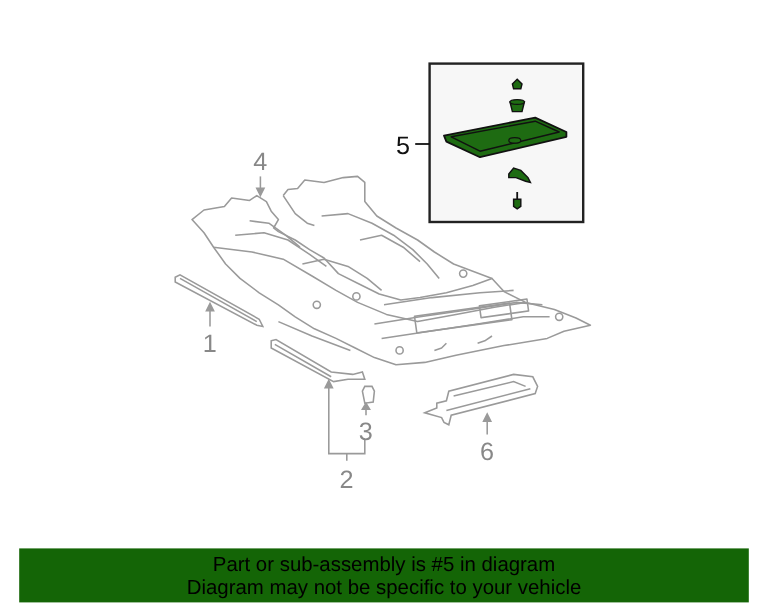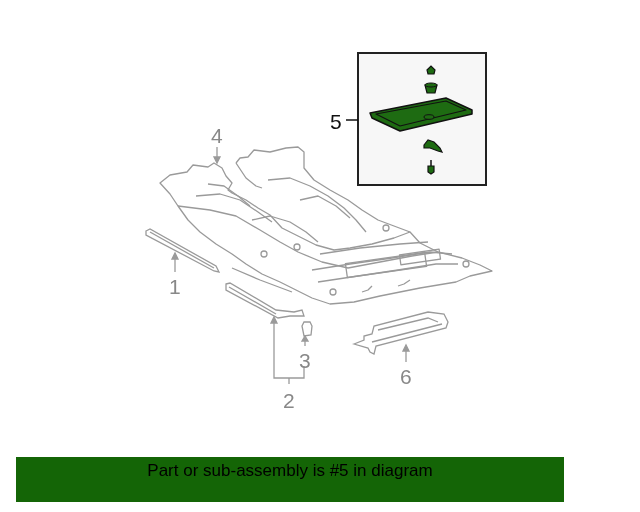--- a/index.html
+++ b/index.html
@@ -1,21 +1,21 @@
 <!DOCTYPE html>
 <html><head>
   <meta charset="utf-8">
   <style>
     html, body { margin: 0; padding: 0; background: #ffffff; }
     body { width: 640px; height: 512px; position: relative; overflow: hidden; font-family: "Liberation Sans", sans-serif; }
     #diagram { position: absolute; left: 0; top: 0; width: 640px; height: 512px; }
     .callout-label { position: absolute; font-family: "Liberation Sans", sans-serif; font-size: 21px; color: #888888; line-height: 1; }
     .callout-label.dark { color: #111111; }
     #banner {
-      position: absolute; left: 16px; top: 457px; width: 548px; height: 45px;
+      position: absolute; left: 16px; top: 457px; width: 608px; height: 45px;
       background: #146506; color: #000000; text-align: center;
       font-family: "Liberation Sans", sans-serif; font-size: 17px; line-height: 19px;
       padding-top: 4px; box-sizing: border-box;
     }
     #banner div { white-space: nowrap; }
   </style>
 </head>
 <body>
 
 <div id="diagram">
@@ -103,13 +103,14 @@
   <span class="callout-label" style="left:169px; top:276px;">1</span>
   <span class="callout-label" style="left:283px; top:390px;">2</span>
   <span class="callout-label" style="left:299px; top:350px;">3</span>
   <span class="callout-label" style="left:211px; top:125px;">4</span>
   <span class="callout-label dark" style="left:330px; top:111px;">5</span>
   <span class="callout-label" style="left:400px; top:366px;">6</span>
 </div>
 
 <div id="banner">
   <div>Part or sub-assembly is #5 in diagram</div>
+  <div>Diagram may not be specific to your vehicle</div>
 </div>
 
 </body></html>

